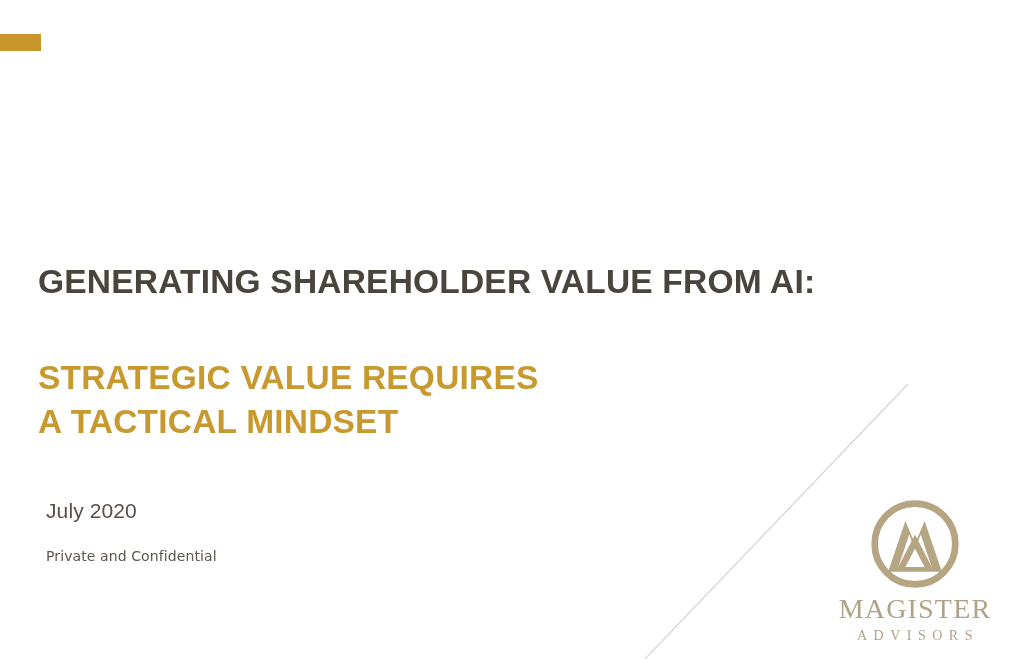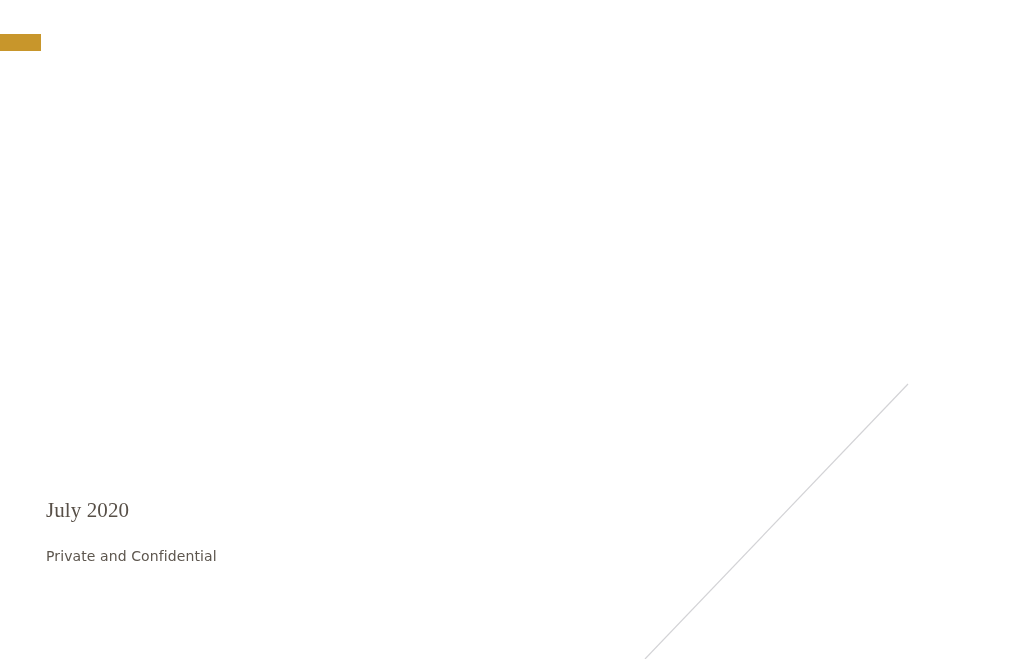--- a/index.html
+++ b/index.html
@@ -75,21 +75,21 @@
     white-space: nowrap;
   }
 
   
   #meta-block {
     position: absolute;
     left: 46px;
     top: 500px;
   }
   #date-text {
-    font-family: Liberation Serif, serif;
+    font-family: Liberation Sans, sans-serif;
     font-size: 21px;
     font-weight: normal;
     color: #585048;
     letter-spacing: 0.1px;
     line-height: 1;
   }
   #confidential-text {
     margin-top: 28px;
     font-family: "DejaVu Sans", sans-serif;
     font-size: 14px;
@@ -136,21 +136,42 @@
 <body>
 
 <div id="slide">
 
   <div id="accent-bar"></div>
 
   <svg id="diagonal-rule" viewBox="0 0 424 299" width="424" height="299">
     <line x1="45" y1="299" x2="308" y2="24"></line>
   </svg>
 
+  <div id="title-block">
+    <div class="headline">GENERATING SHAREHOLDER VALUE FROM AI:</div>
+  </div>
 
+  <div id="subtitle-block">
+    <div class="subhead">STRATEGIC VALUE REQUIRES</div>
+    <div class="subhead">A TACTICAL MINDSET</div>
+  </div>
 
   <div id="meta-block">
     <div id="date-text">July 2020</div>
     <div id="confidential-text">Private and Confidential</div>
   </div>
 
+  <div id="logo-lockup">
+    <svg id="logo-mark" width="96" height="96" viewBox="0 0 100 100">
+
+      <circle cx="50" cy="50" r="42" fill="none" stroke="#B5A582" stroke-width="7"></circle>
+
+      <path d="M 22 79 L 40 26 L 50 50 L 60 26 L 78 79 L 69 79 L 56 40 L 50 56 L 44 40 L 31 79 Z" fill="#B5A582"></path>
+
+      <path d="M 50 40 L 70 79 L 30 79 Z" fill="#B5A582"></path>
+
+      <path d="M 50 55 L 60 74 L 40 74 Z" fill="#ffffff"></path>
+    </svg>
+    <div id="logo-wordmark">MAGISTER</div>
+    <div id="logo-subword">ADVISORS</div>
+  </div>
 
 </div>
 
 </body></html>

